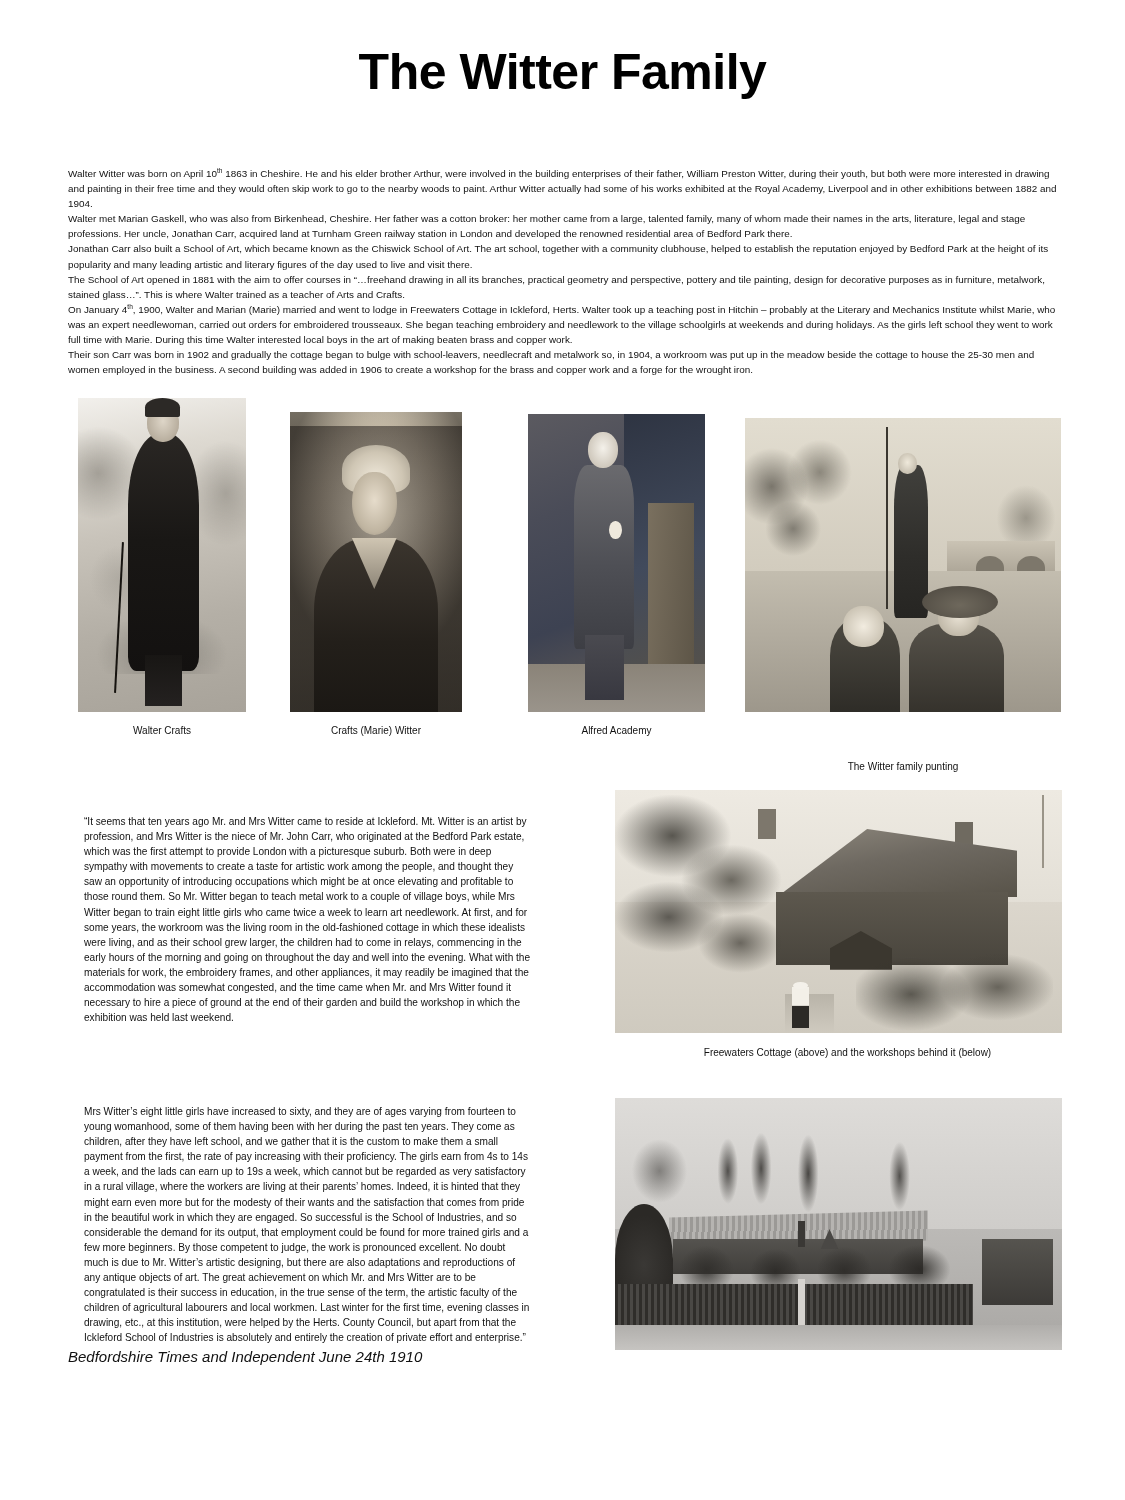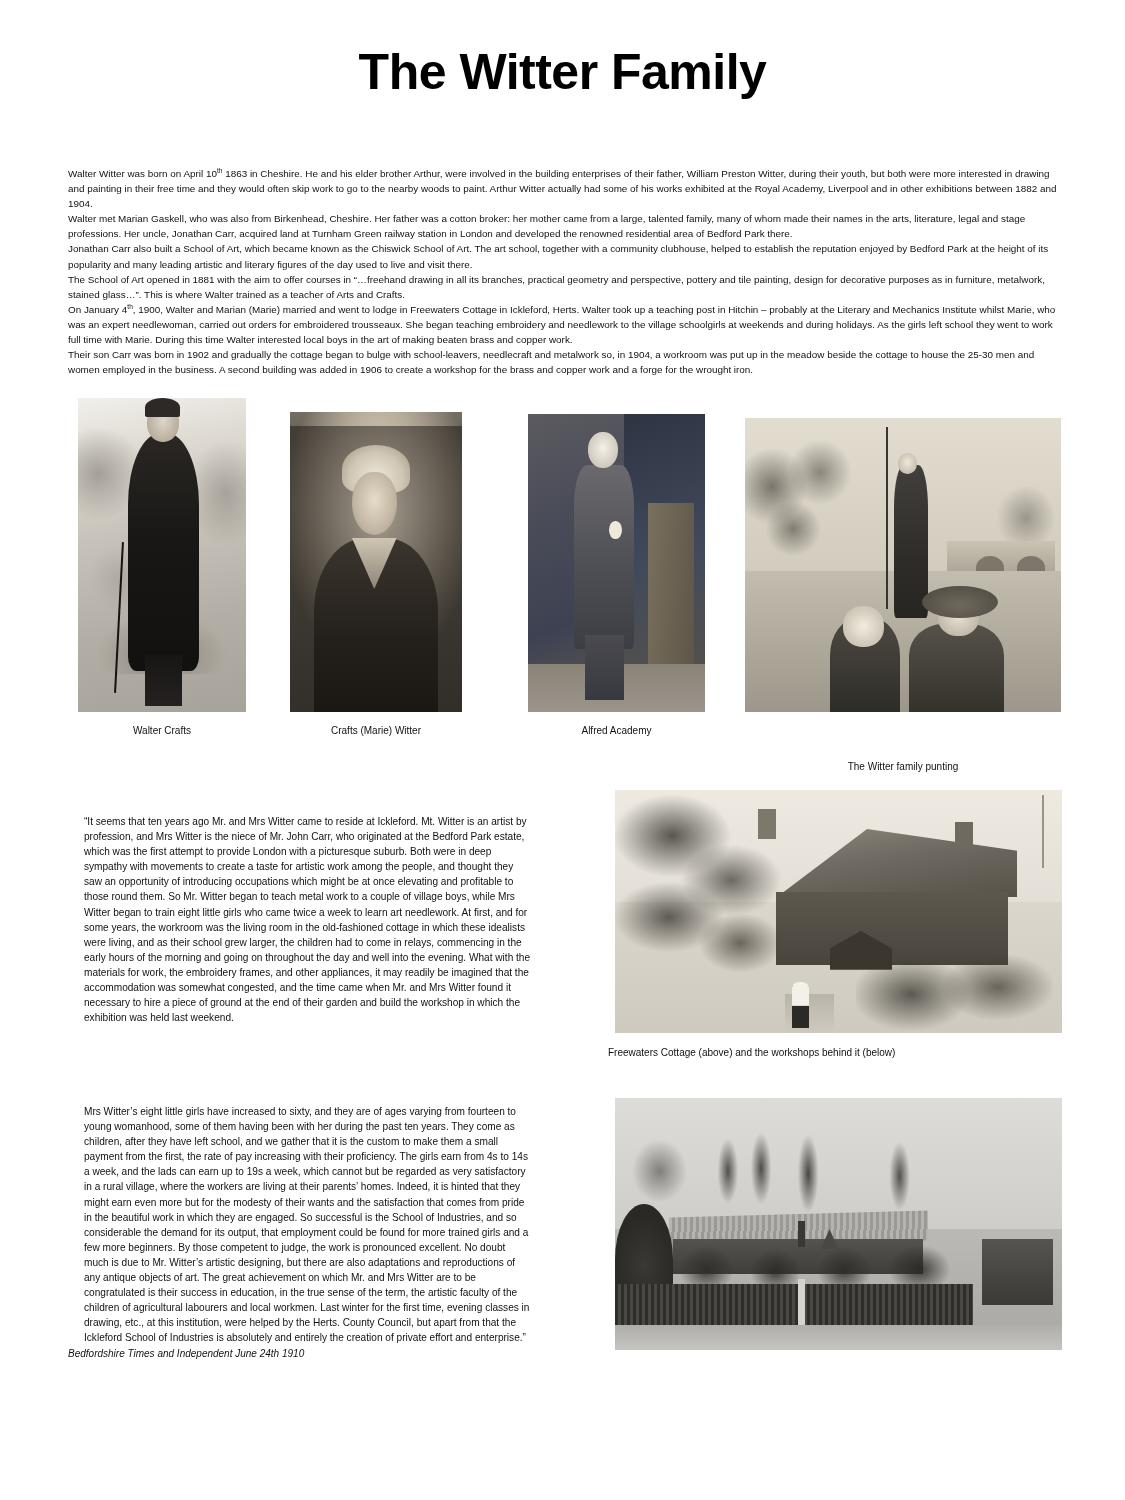--- a/index.html
+++ b/index.html
@@ -50,21 +50,21 @@
   .col-left{
     position:absolute;left:68px;width:480px;
     font-size:10.1px;
     line-height:15.1px;
     color:#111;
   }
   .quote-block{top:798px;}
   .second-block{top:1088px;}
   .attribution{
     position:absolute;left:68px;top:1348px;width:480px;
-    font-size:10px;font-style:italic;color:#111;
+    font-size:15px;font-style:italic;color:#111;
   }
   .col-left p{margin:16px;}
 
   
   .frame{position:absolute;}
 
   
   .p1{background:linear-gradient(170deg,#f2f0ec 0%,#dedad2 18%,#c8c3ba 42%,#b4afa6 70%,#a8a39a 100%);}
   .p1 .rock{position:absolute;left:0;top:8%;width:100%;height:80%;
     background:
@@ -315,21 +315,21 @@
     <div class="wall"></div>
     <div class="porch"></div>
     <div class="treeL"></div>
     <div class="bushR"></div>
     <div class="path"></div>
     <div class="person"></div>
     <div class="phat"></div>
     <div class="pole"></div>
   </div>
 
-  <div class="cap" style="left:592px;top:1046px;width:447px;text-align:left;padding-left:16px;box-sizing:border-box;">Freewaters Cottage (above) and the workshops behind it (below)</div>
+  <div class="cap" style="left:616px;top:1046px;width:447px;text-align:center;padding-left:16px;box-sizing:border-box;">Freewaters Cottage (above) and the workshops behind it (below)</div>
 
   <div class="ph p6 frame" style="left:615px;top:1098px;width:447px;height:252px;">
     <div class="sky"></div>
     <div class="bareTree"></div>
     <div class="trees"></div>
     <div class="roof"></div>
     <div class="bldg"></div>
     <div class="chim"></div>
     <div class="vent"></div>
     <div class="hedge"></div>

